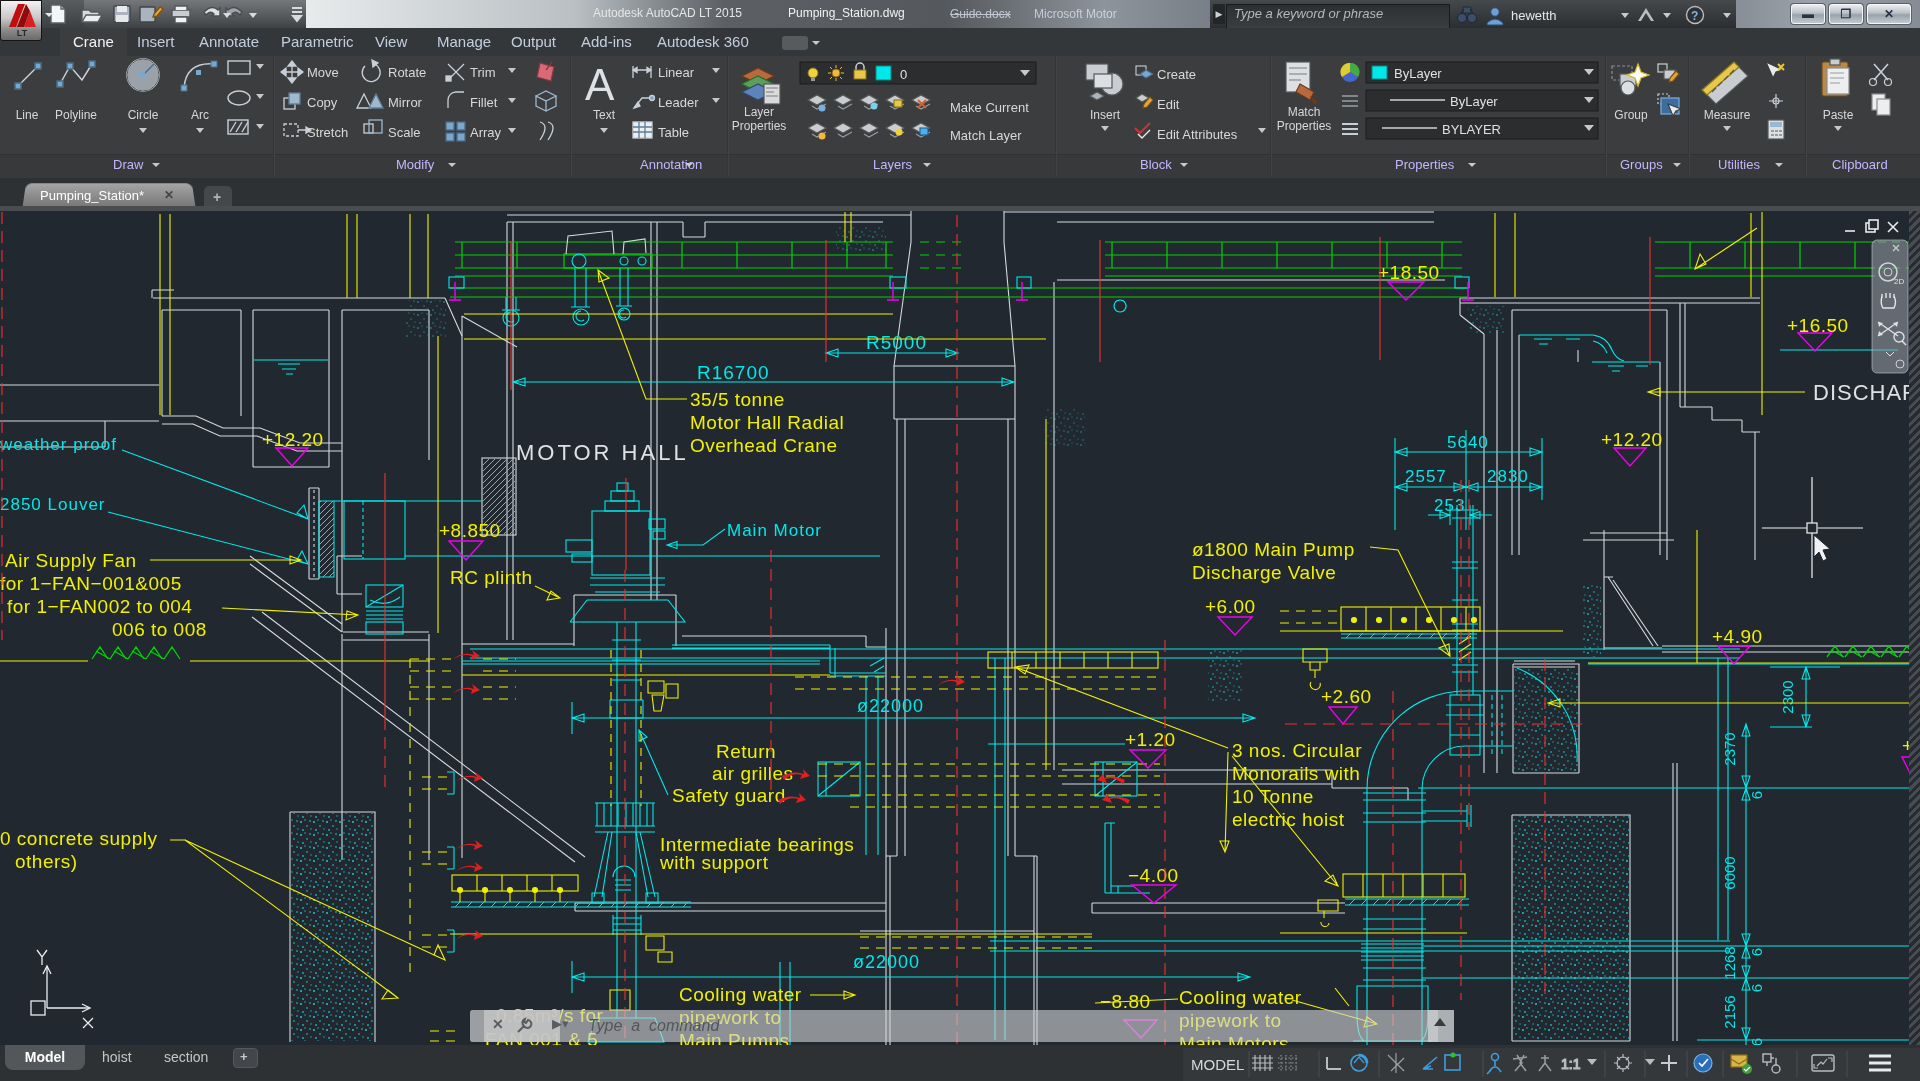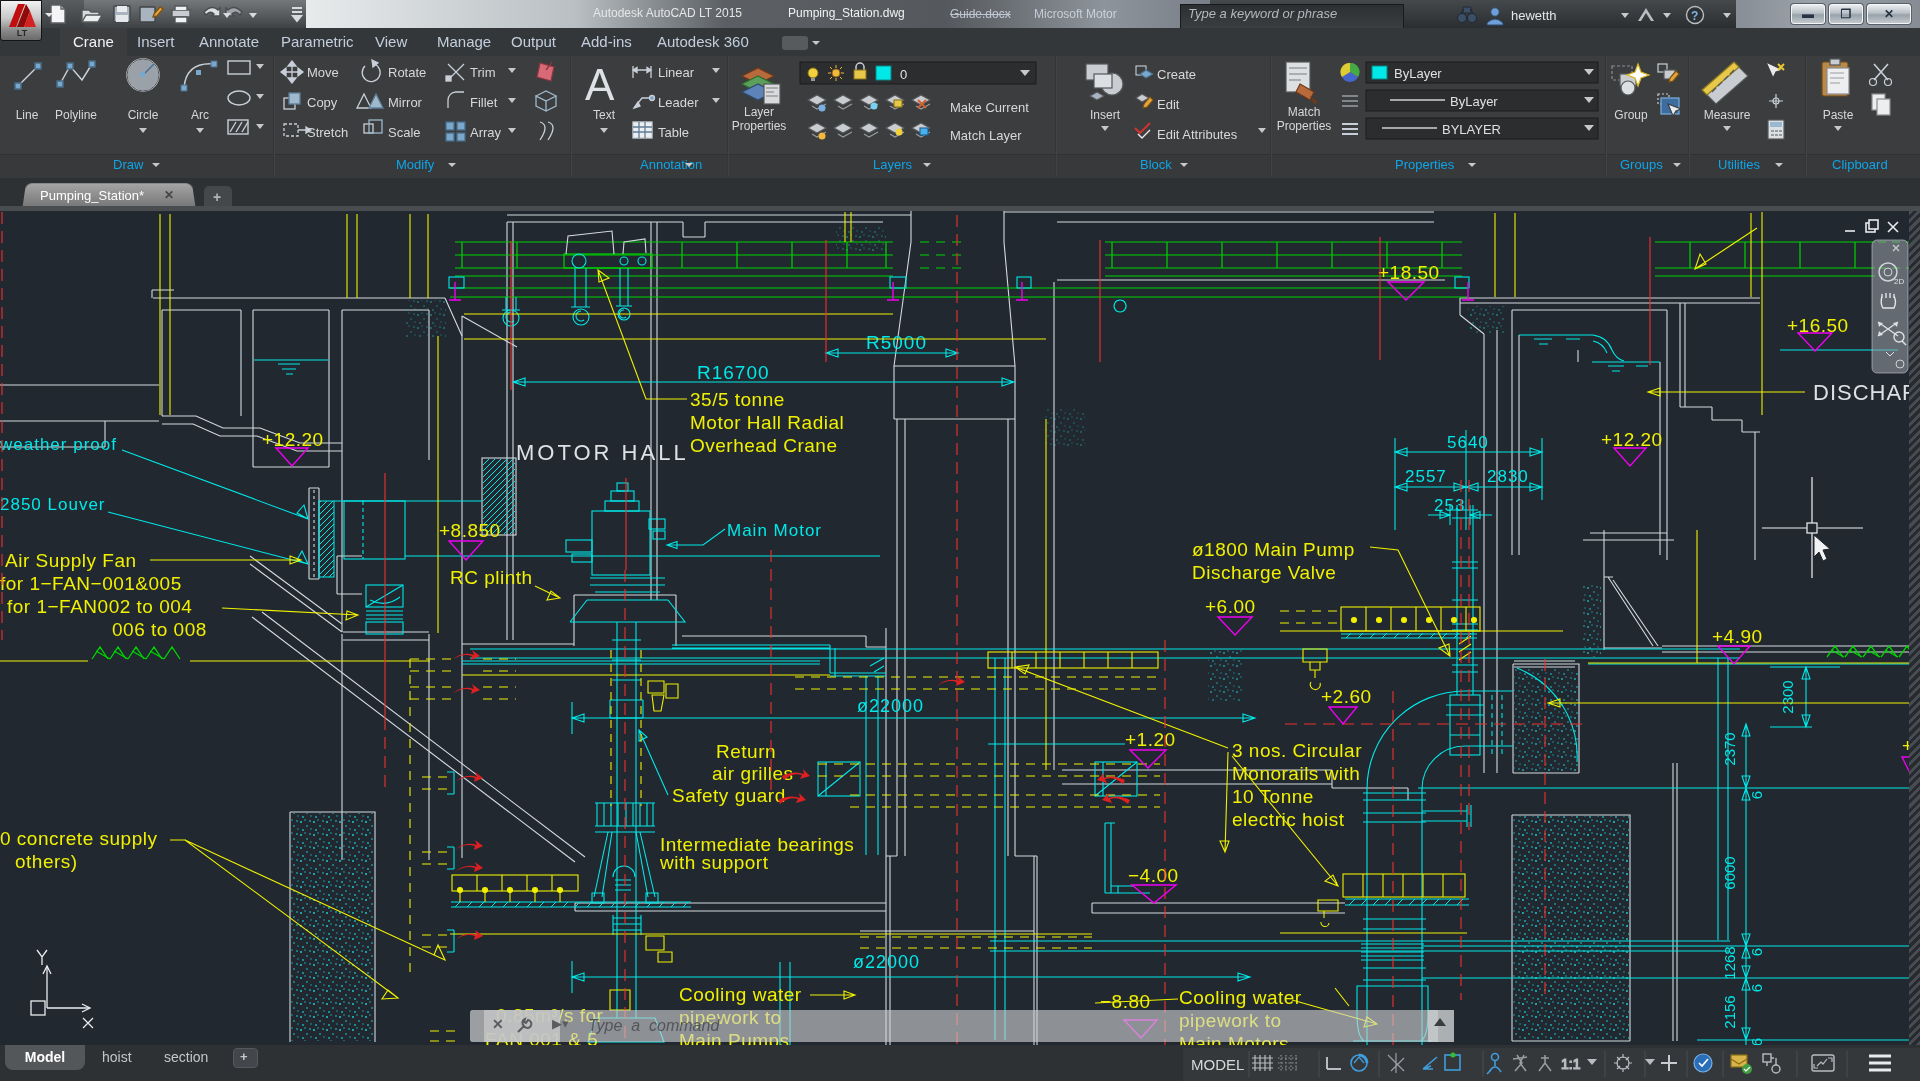--- a/index.html
+++ b/index.html
@@ -12,30 +12,30 @@
 #tglass3{left:946px;top:0;width:264px;height:28px;background:linear-gradient(90deg,#55585c,#8d949b 60%,#787f88)}
 #tglass4{left:1736px;top:0;width:184px;height:28px;background:linear-gradient(90deg,#878e95,#9aa1a8 40%,#858c93)}
 #infocenter{left:1210px;top:0;width:526px;height:28px;background:linear-gradient(#46494c,#2b2e30);border-radius:0 0 0 0}
 #qatplate{left:84px;top:0;width:222px;height:28px;background:linear-gradient(#75787b,#3f4245);border-radius:0 0 4px 4px}
 #logoplate{left:0;top:0;width:42px;height:41px;background:linear-gradient(#f2f2f2,#c7c7c7 45%,#8a8a8a 75%,#6a6a6a);border:1px solid #141414;border-radius:0 0 3px 3px}
 .ttext{top:6px;height:16px;font-size:12px;color:#ebebeb;white-space:nowrap}
 .ghost{top:7px;font-size:12px;color:#dfe6f2;opacity:.75;white-space:nowrap}
 
 .winbtn{top:4px;height:20px;width:34px;border:1px solid #f4f6f8;border-radius:3px;background:linear-gradient(#e9edf0,#b9c0c6 45%,#98a1a9 55%,#c3c9ce);color:#273445;text-align:center;line-height:18px;font-size:12px;font-weight:bold;box-shadow:0 0 0 1px #5a6168}
 
-#searchbox{left:1180px;top:4px;width:224px;height:32px;background:linear-gradient(#2d3032,#3f4244);border:1px solid #191a1b;color:#b4b8bc;font-style:italic;font-size:13px;line-height:18px;padding-left:7px}
+#searchbox{left:1226px;top:4px;width:224px;height:32px;background:linear-gradient(#2d3032,#3f4244);border:1px solid #191a1b;color:#b4b8bc;font-style:italic;font-size:13px;line-height:18px;padding-left:7px}
 
 #tabrow{left:0;top:28px;width:1920px;height:28px;background:#33373a}
 .rtab{top:28px;height:28px;padding:0 13px;font-size:15px;color:#c3cedd;line-height:28px}
 .rtab.active{background:#3b3d3e;color:#f0f3f7}
 
 #ribbon{left:0;top:56px;width:1920px;height:98px;background:#3b3d3e}
 #rfooter{left:0;top:154px;width:1920px;height:24px;background:#37393b;border-top:1px solid #2f3133}
 .pansep{top:56px;width:2px;height:120px;background:linear-gradient(90deg,#2c2e2f,#484a4b)}
-.ftitle{top:157px;font-size:13px;color:#0ea5e9;white-space:nowrap}
+.ftitle{top:157px;font-size:13px;color:#c4b5fd;white-space:nowrap}
 .caret{width:0;height:0;border-left:4px solid transparent;border-right:4px solid transparent;border-top:4px solid #c8c8c8}
 
 #filetabs{left:0;top:178px;width:1920px;height:33px;background:#2e3133}
 #ftab{left:24px;top:183px;width:170px;height:28px;background:linear-gradient(#a6a6a6,#6e6e6e);border-radius:6px 6px 0 0;transform:perspective(20px) rotateX(2deg)}
 #ftablabel{left:40px;top:188px;font-size:13px;color:#fff}
 #ftabx{left:164px;top:188px;font-size:12px;color:#444;font-weight:bold}
 #plustab{left:204px;top:186px;width:28px;height:24px;background:#45484a;border-radius:5px 5px 0 0}
 #fbase{left:0;top:206px;width:1920px;height:5px;background:#4a4d4f}
 
 #canvas{left:0;top:211px;width:1920px;height:834px;background:#212830}

